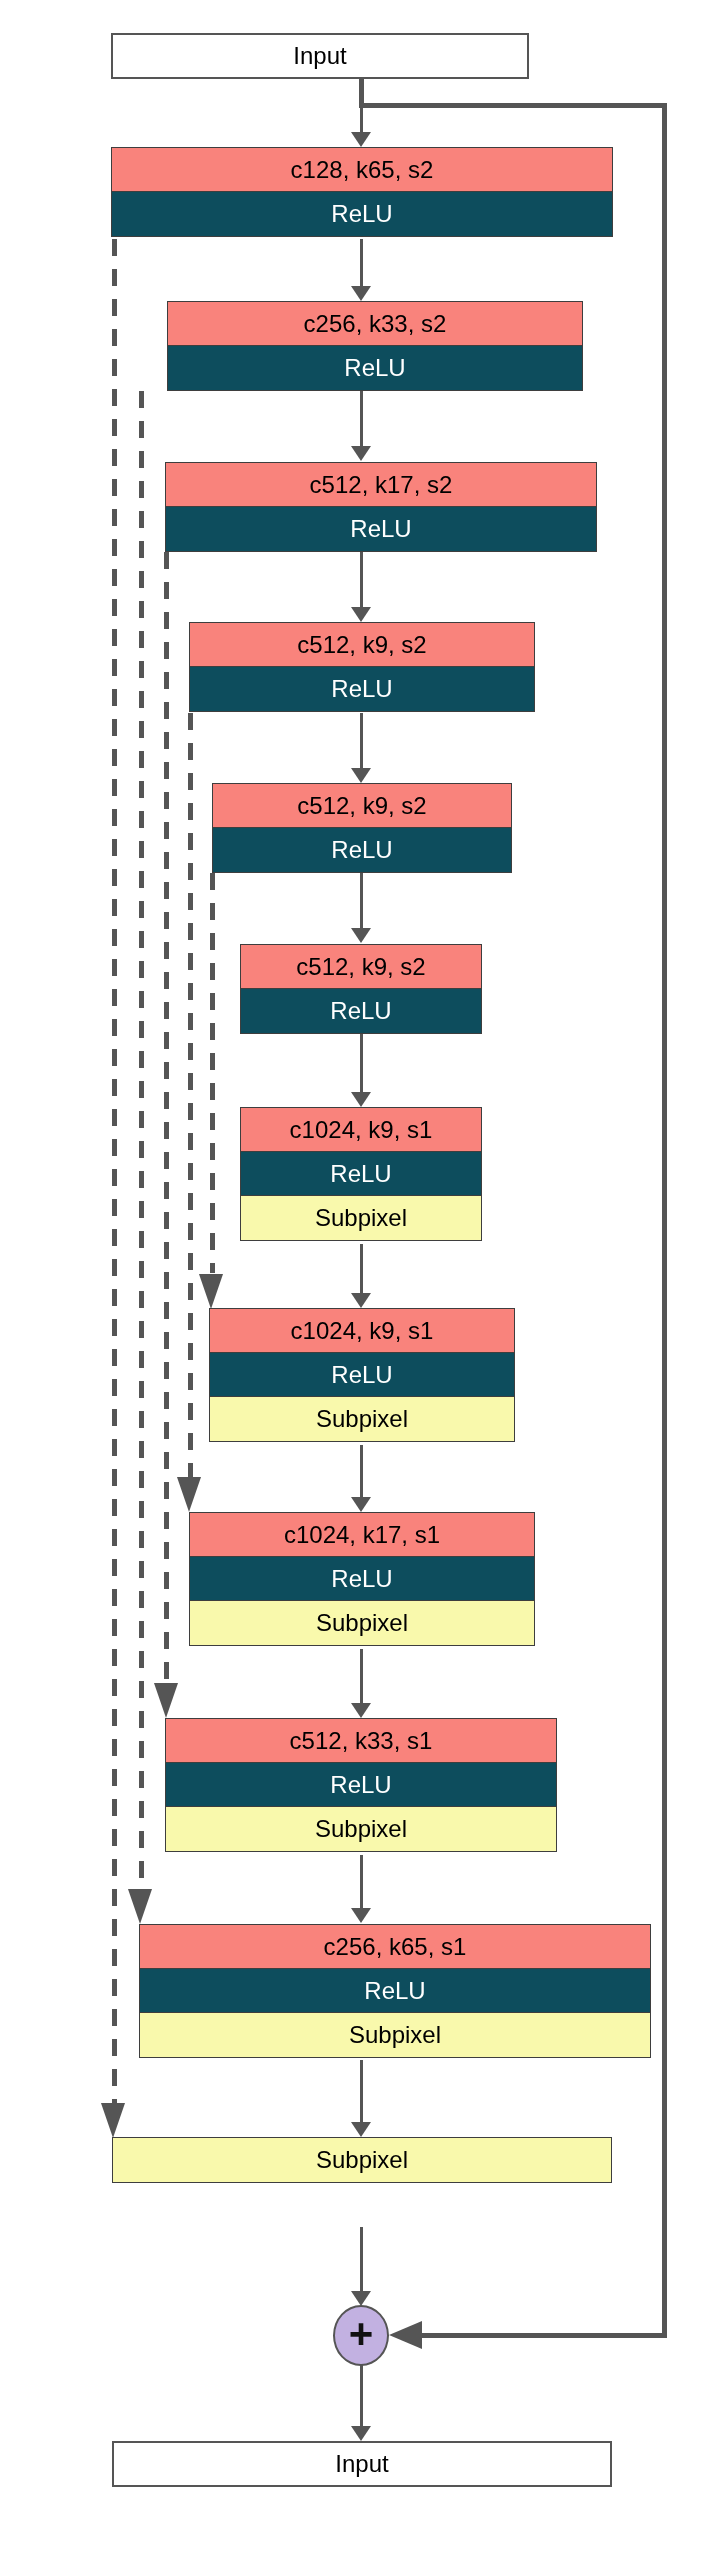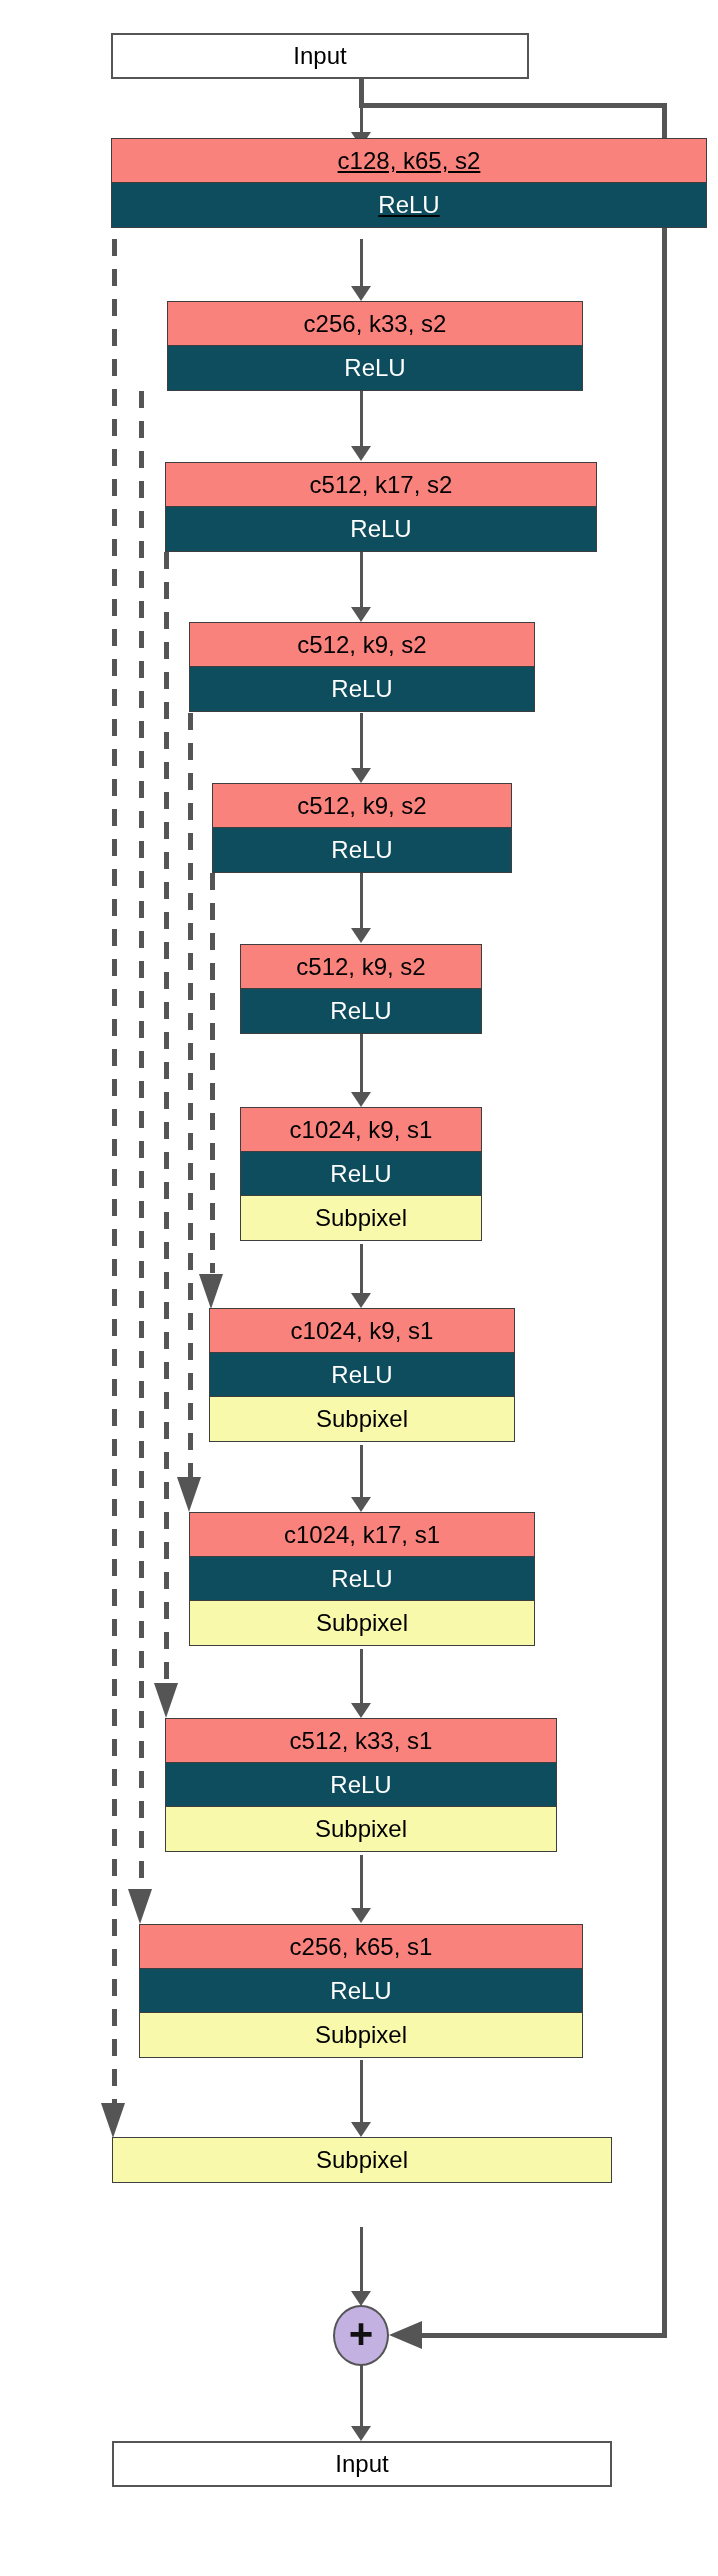--- a/index.html
+++ b/index.html
@@ -23,31 +23,31 @@
   .block{position:absolute;box-sizing:border-box;}
   .row{
     box-sizing:border-box;height:46px;border:1.9px solid #3e3e3e;
     display:flex;align-items:center;justify-content:center;
     font-size:24px;line-height:1;
   }
   .row + .row{margin-top:-1.9px;}
   .row.conv{background:#f9837c;color:#000;}
   .row.relu{background:#0d4d5d;color:#fff;}
   .row.subpixel{background:#f9f9ac;color:#000;}
-  .bpos1 {left:111px;top:138px; width:596px;text-decoration:underline;}
+  .bpos1 {left:111px;top:147px; width:502px;}
   .bpos2 {left:139px;top:301px; width:444px;padding-left:28px;}
   .bpos3 {left:165px;top:462px; width:432px;}
   .bpos4 {left:189px;top:622px; width:346px;}
   .bpos5 {left:212px;top:783px; width:300px;}
   .bpos6 {left:240px;top:944px; width:242px;}
   .bpos7 {left:240px;top:1107px;width:242px;}
   .bpos8 {left:209px;top:1308px;width:306px;}
   .bpos9 {left:189px;top:1512px;width:346px;}
   .bpos10{left:165px;top:1718px;width:392px;}
-  .bpos11{left:139px;top:1924px;width:444px;}
+  .bpos11{left:139px;top:1924px;width:512px;}
   .bpos12{left:112px;top:2137px;width:500px;}
   
   #sum{
     position:absolute;left:333px;top:2305px;width:56px;height:61px;
     box-sizing:border-box;border:2.9px solid #555555;border-radius:50%;
     background:#c2b1e1;display:flex;align-items:center;justify-content:center;
     font-size:42px;font-weight:bold;color:#111;padding-bottom:3.8px;
   }
   
   .vline{position:absolute;left:360px;width:2.9px;background:#555555;}

